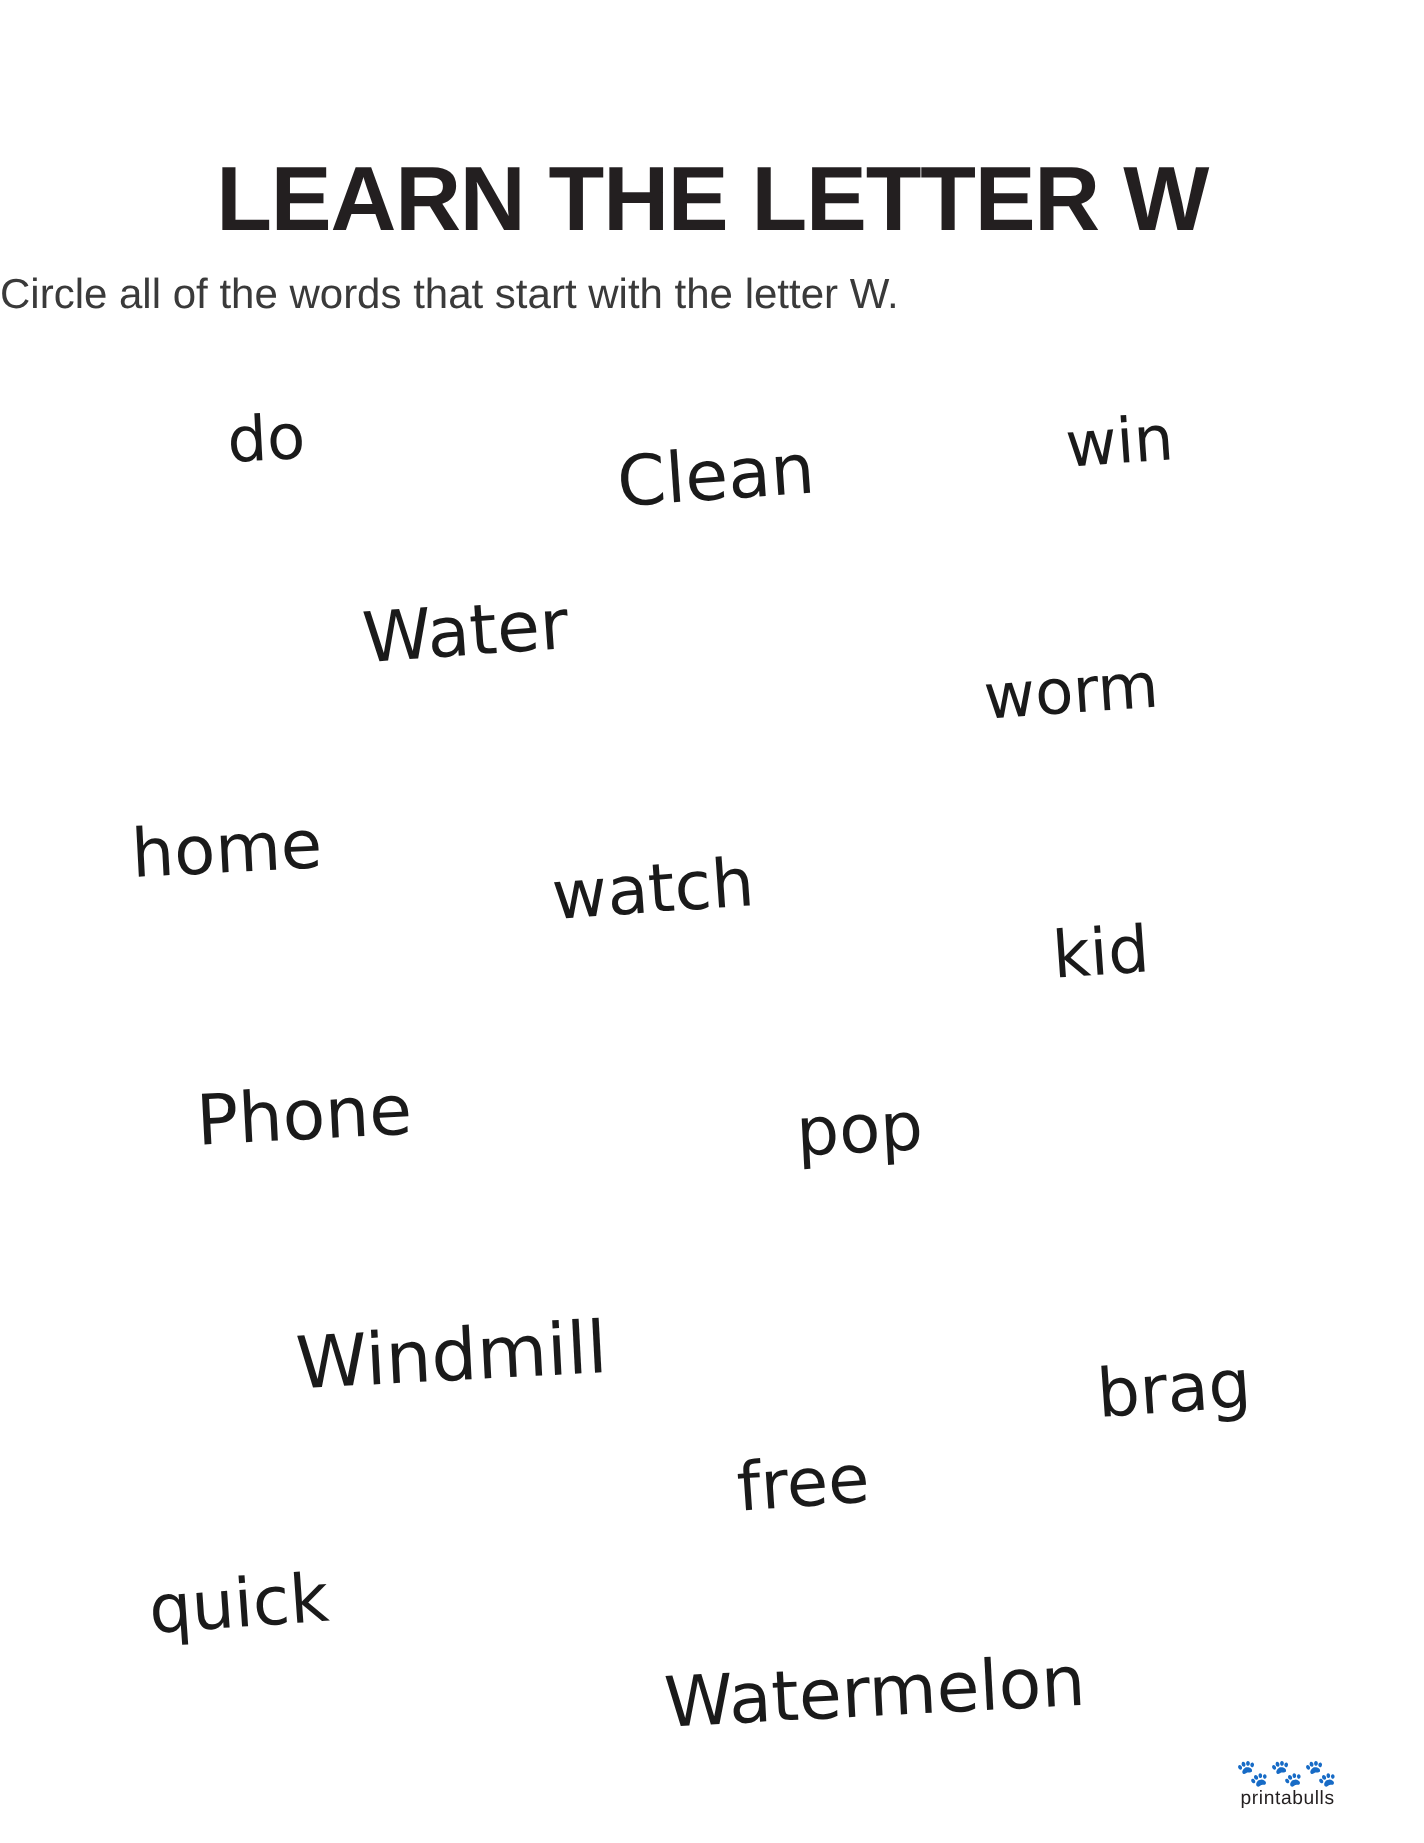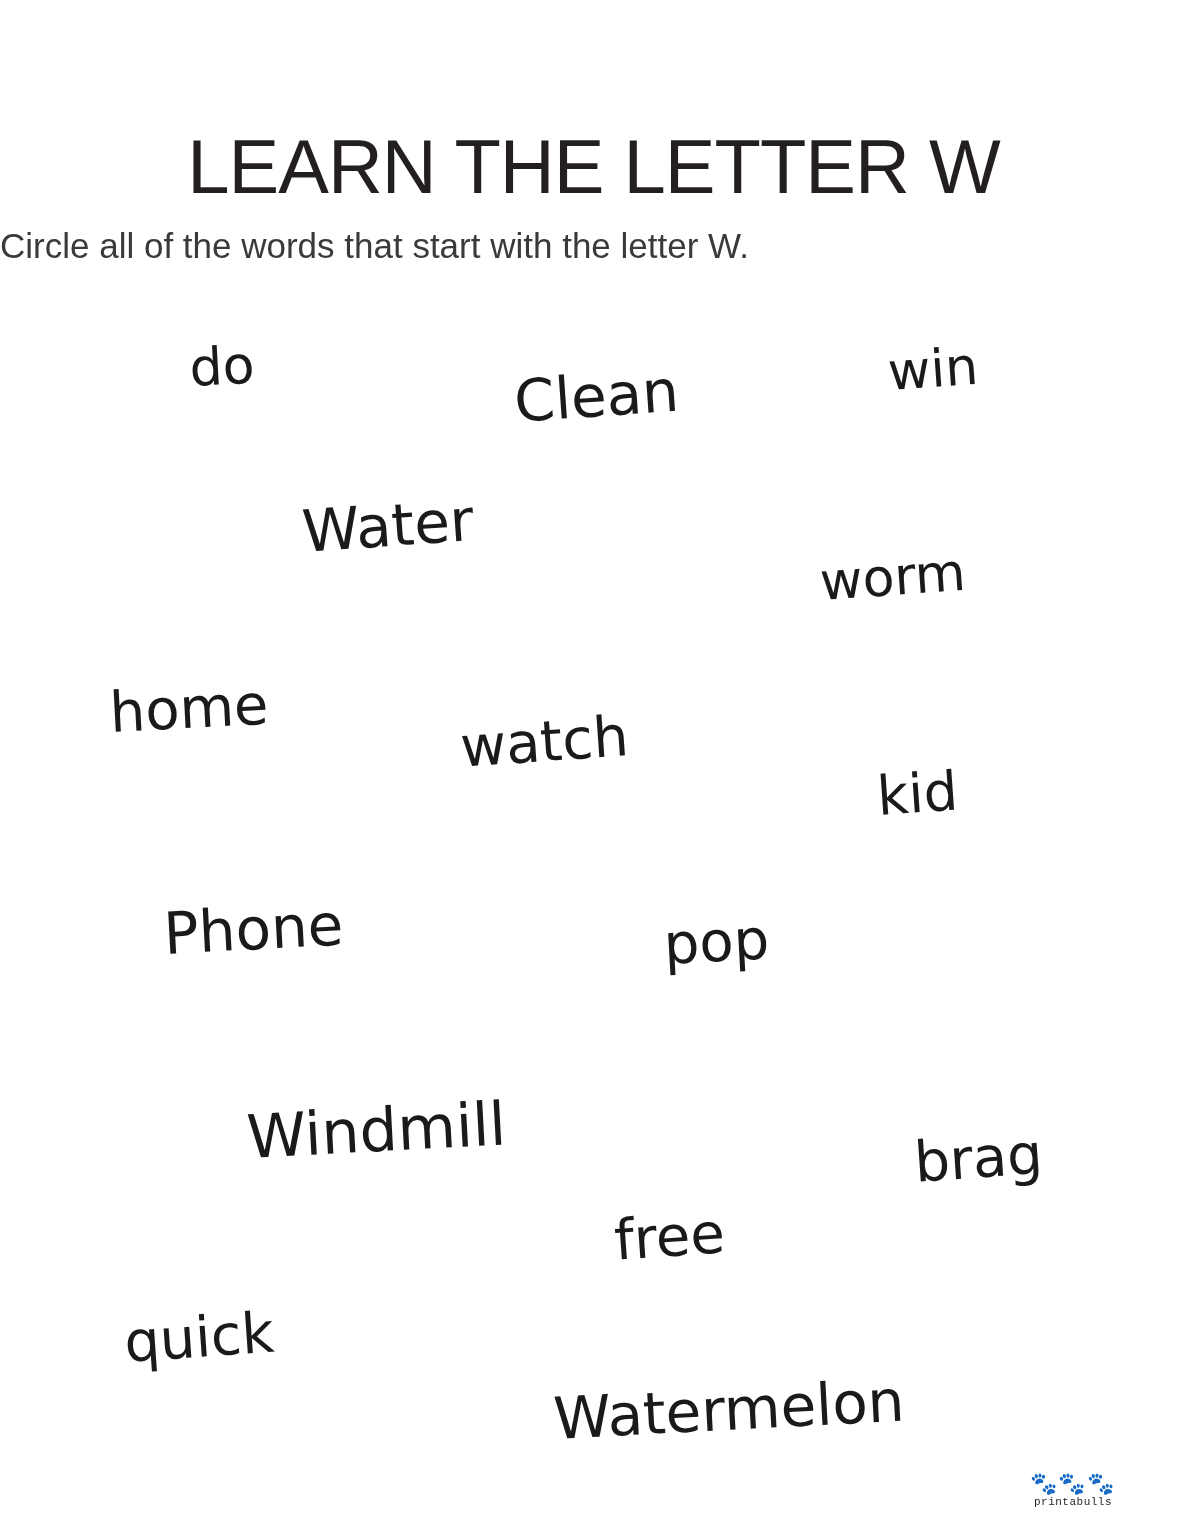--- a/index.html
+++ b/index.html
@@ -19,21 +19,21 @@
     position: absolute;
     inset: 0;
   }
   .title {
     position: absolute;
     top: 78px;
     left: 0;
     width: 100%;
     text-align: center;
     font-family: "Liberation Sans", sans-serif;
-    font-weight: normal;
+    font-weight: bold;
     font-size: 76px;
     letter-spacing: -1px;
     line-height: 1;
     color: #231f20;
   }
   .subtitle {
     position: absolute;
     top: 190px;
     left: 0;
     width: 100%;
@@ -66,22 +66,22 @@
     width: 96px;
     text-align: center;
   }
   .footer-logo .paws {
     font-size: 22px;
     line-height: 22px;
     letter-spacing: 1px;
     color: #231f20;
   }
   .footer-logo .brand {
-    font-family: Liberation Mono, monospace;
-    font-size: 11px;
+    font-family: Liberation Sans, sans-serif;
+    font-size: 16px;
     letter-spacing: 0.5px;
     color: #231f20;
     margin-top: 1px;
   }
 </style>
 </head>
 <body>
 
 <div class="page">
 

